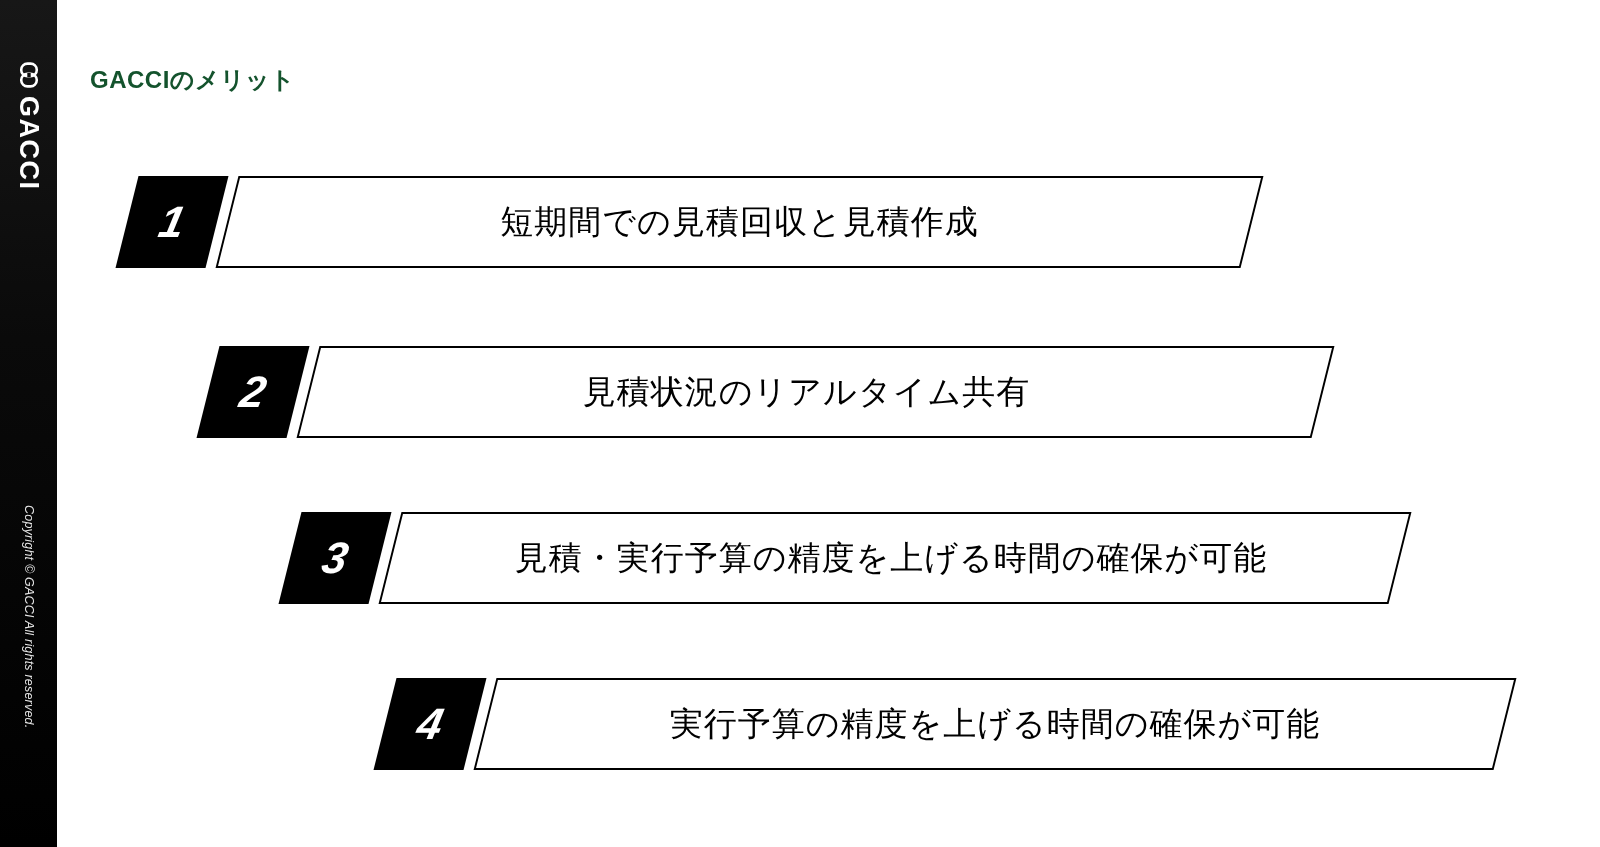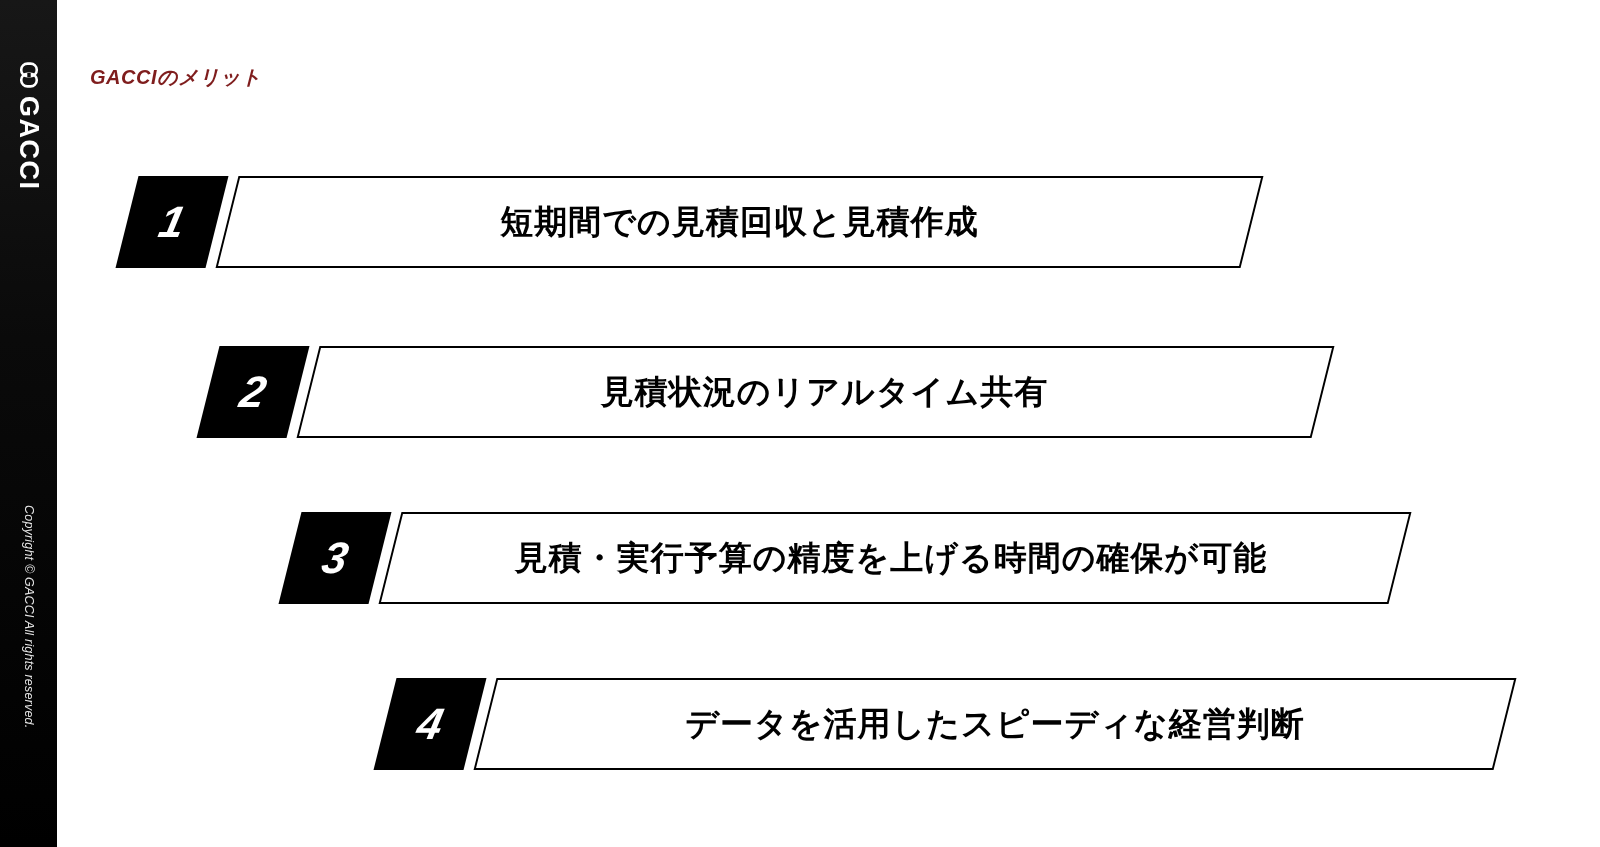--- a/index.html
+++ b/index.html
@@ -77,25 +77,24 @@
     font-size: 12.5px;
     font-style: italic;
     letter-spacing: 0.2px;
   }
 
   
   .page-title {
     position: absolute;
     left: 90px;
     top: 64px;
-    font-size: 20px;
+    font-size: 24px;
     font-weight: 700;
-    color: #7f1d1d;
+    color: #14532d;
     letter-spacing: 0.5px;
-    font-style: italic;
   }
 
   
   .benefit-row {
     position: absolute;
     height: 92px;
   }
 
   .benefit-num {
     position: absolute;
@@ -132,35 +131,35 @@
   }
 
   .benefit-bar-label {
     position: absolute;
     top: 0;
     height: 92px;
     display: flex;
     align-items: center;
     justify-content: center;
     font-size: 33px;
-    font-weight: 700;
+    font-weight: 400;
     color: #000000;
     letter-spacing: 1px;
     white-space: nowrap;
     pointer-events: none;
   }
 
   
   #row-1 { left: 127px; top: 176px; width: 1130px; }
   #row-1 .benefit-bar { left: 100px; width: 1025px; }
   #row-1 .benefit-bar-label { left: 100px; width: 1025px; }
 
   #row-2 { left: 208px; top: 346px; width: 1120px; }
   #row-2 .benefit-bar { left: 100px; width: 1015px; }
-  #row-2 .benefit-bar-label { left: 109px; width: 1015px; }
+  #row-2 .benefit-bar-label { left: 91px; width: 1015px; }
 
   #row-3 { left: 290px; top: 512px; width: 1115px; }
   #row-3 .benefit-bar { left: 100px; width: 1010px; }
   #row-3 .benefit-bar-label { left: 96px; width: 1010px; }
 
   #row-4 { left: 385px; top: 678px; width: 1125px; }
   #row-4 .benefit-bar { left: 100px; width: 1020px; }
   #row-4 .benefit-bar-label { left: 100px; width: 1020px; }
 </style>
 </head>
@@ -208,16 +207,16 @@
     </div>
     <div class="benefit-bar"></div>
     <div class="benefit-bar-label">見積・実行予算の精度を上げる時間の確保が可能</div>
   </div>
 
   <div class="benefit-row" id="row-4">
     <div class="benefit-num">
       <span>4</span>
     </div>
     <div class="benefit-bar"></div>
-    <div class="benefit-bar-label">データを活用したスピーディな経営判断</div>
+    <div class="benefit-bar-label">実行予算の精度を上げる時間の確保が可能</div>
   </div>
 
 </div>
 
 </body></html>

